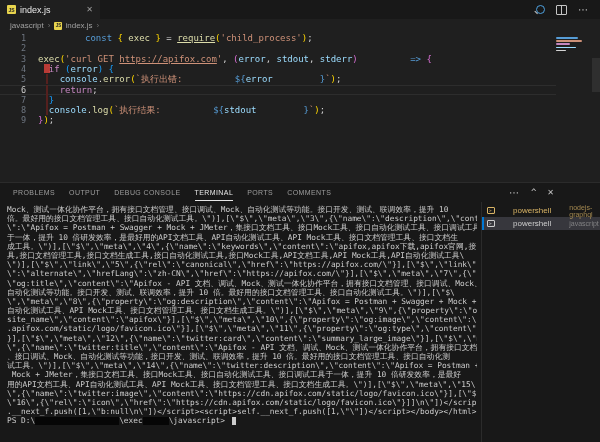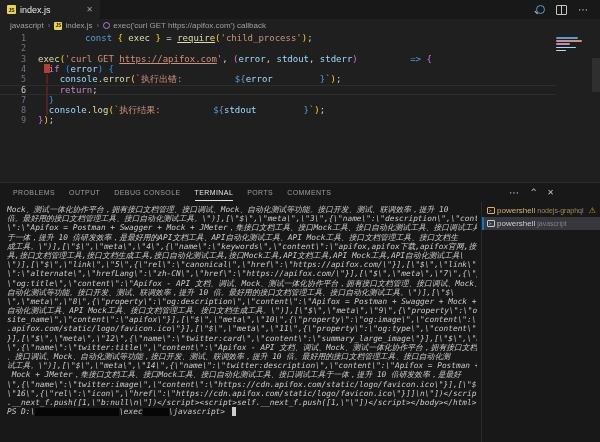--- a/index.html
+++ b/index.html
@@ -46,31 +46,31 @@
   
   .panel{position:absolute;left:0;right:0;top:182px;bottom:0;background:#181818;border-top:1px solid #2b2b2b;box-sizing:border-box;}
   .panel-header{height:19px;display:flex;align-items:center;padding-left:13px;}
   .ptab{font-size:7px;color:#9d9d9d;margin-right:14px;letter-spacing:.4px;line-height:17px;height:17px;box-sizing:border-box;}
   .ptab.active{color:#e7e7e7;border-bottom:1px solid #e7e7e7;}
   .panel-actions{margin-left:auto;display:flex;align-items:center;gap:11px;padding-right:46px;color:#c5c5c5;}
   .chev-up{font-size:9px;line-height:9px;font-family:"DejaVu Sans Mono",monospace;}
   .x-glyph{font-size:8px;}
   .panel-body{position:absolute;top:19px;left:0;right:0;bottom:0;display:flex;}
   
-  .terminal{flex:1;padding:3px 0 0 7px;overflow:hidden;font-style:italic;}
+  .terminal{flex:1;padding:3px 0 0 7px;overflow:hidden;}
   .tline{height:9.2px;line-height:9.6px;white-space:pre;overflow:hidden;width:470px;
          font-family:"DejaVu Sans Mono",monospace;font-size:7.8px;color:#cccccc;}
   .prompt{display:flex;align-items:center;height:9.2px;font-family:"DejaVu Sans Mono",monospace;
           font-size:7.8px;color:#cccccc;white-space:pre;}
   .redact{display:inline-block;height:8px;background:#060606;align-self:center;}
   .r1{width:84px;} .r2{width:26px;}
   .cursor{display:inline-block;width:4.6px;height:8.6px;background:#cccccc;margin-left:2px;}
   
   .term-side{width:119px;border-left:1px solid #2b2b2b;padding-top:2px;box-sizing:border-box;}
-  .trow{height:13px;display:flex;align-items:center;gap:2px;padding:0 4px 0 5px;font-size:8px;color:#cccccc;box-sizing:border-box;}
+  .trow{height:13px;display:flex;align-items:center;gap:18px;padding:0 4px 0 5px;font-size:8px;color:#cccccc;box-sizing:border-box;}
   .trow .tname{font-size:8px;}
   .trow .tdesc{font-size:7px;opacity:.72;}
   .trow.warn{color:#d8b365;}
   .trow.sel{background:#37373d;border-left:2px solid #0078d4;padding-left:3px;}
   .trow.sel .tdesc{color:#9d9d9d;}
   .tgly{flex:none;width:8px;height:7px;border:1px solid currentColor;border-radius:1px;
         font-size:4.5px;line-height:6px;padding-left:1px;box-sizing:border-box;font-family:"DejaVu Sans Mono",monospace;}
   .warn-glyph{margin-left:auto;color:#cca700;font-size:8px;}
 </style>
 </head>
@@ -94,24 +94,20 @@
   <div class="breadcrumb">
       <span class="bc-item">
         <span>javascript</span>
       </span>
       <span class="bc-sep">›</span>
       <span class="bc-item">
         <span class="js-badge sm">JS</span>
         <span>index.js</span>
       </span>
       <span class="bc-sep">›</span>
-      <span class="bc-item">
-        <span class="method-icon"></span>
-        <span>exec('curl GET https://apifox.com') callback</span>
-      </span>
     </div>
 
   <div class="editor">
     <div class="curline" style="top:52.5px;"></div>
     <div id="code-area">
         <div class="cline" style="top: 1px;"><span class="lnum">1</span><span class="tokens"><span class="tk-kw">const </span><span class="tk-b1">{</span><span class="tk-fn"> exec </span><span class="tk-b1">}</span><span class="tk-pt"> = </span><span class="tk-fnu">require</span><span class="tk-b1">(</span><span class="tk-str">'child_process'</span><span class="tk-b1">)</span><span class="tk-pt">;</span></span></div>
         <div class="cline" style="top: 11.3px;"><span class="lnum">2</span><span class="tokens"></span></div>
         <div class="cline" style="top: 21.6px;"><span class="lnum">3</span><span class="tokens"><span class="tk-fn">exec</span><span class="tk-b1">(</span><span class="tk-str">'curl GET </span><span class="tk-stru">https://apifox.com</span><span class="tk-str">'</span><span class="tk-pt">, </span><span class="tk-b2">(</span><span class="tk-var">error</span><span class="tk-pt">, </span><span class="tk-var">stdout</span><span class="tk-pt">, </span><span class="tk-var">stderr</span><span class="tk-b2">)</span><span class="tk-kw"> =&gt; </span><span class="tk-b2">{</span></span></div>
         <div class="cline" style="top: 31.9px;"><span class="lnum">4</span><span class="mark-block"></span><span class="tokens"><span class="tk-pt">  </span><span class="tk-ctrl">if</span><span class="tk-pt"> </span><span class="tk-b3">(</span><span class="tk-var">error</span><span class="tk-b3">)</span><span class="tk-pt"> </span><span class="tk-b3">{</span></span></div>
         <div class="cline" style="top: 42.2px;"><span class="lnum">5</span><span class="mark-bar"></span><span class="tokens"><span class="tk-pt">    </span><span class="tk-var">console</span><span class="tk-pt">.</span><span class="tk-fn">error</span><span class="tk-b1">(</span><span class="tk-str">`执行出错: </span><span class="tk-kw">${</span><span class="tk-var">error</span><span class="tk-kw">}</span><span class="tk-str">`</span><span class="tk-b1">)</span><span class="tk-pt">;</span></span></div>
@@ -161,20 +157,21 @@
             <div class="tline">自动化测试等功能。接口开发、测试、联调效率，提升 10 倍。最好用的接口文档管理工具、接口自动化测试工具。\")],[\"$\</div>
             <div class="tline">\",\"meta\",\"8\",{\"property\":\"og:description\",\"content\":\"Apifox = Postman + Swagger + Mock + JMeter，集接</div>
             <div class="tline">自动化测试工具、API Mock工具、接口文档管理工具、接口文档生成工具。\")],[\"$\",\"meta\",\"9\",{\"property\":\"og:</div>
             <div class="tline">site_name\",\"content\":\"apifox\"}],[\"$\",\"meta\",\"10\",{\"property\":\"og:image\",\"content\":\"https://cdn</div>
             <div class="tline">.apifox.com/static/logo/favicon.ico\"}],[\"$\",\"meta\",\"11\",{\"property\":\"og:type\",\"content\":\"website\"</div>
             <div class="tline">}],[\"$\",\"meta\",\"12\",{\"name\":\"twitter:card\",\"content\":\"summary_large_image\"}],[\"$\",\"meta\",\"13\</div>
             <div class="tline">\",{\"name\":\"twitter:title\",\"content\":\"Apifox - API 文档、调试、Mock、测试一体化协作平台，拥有接口文档管理</div>
             <div class="tline">、接口调试、Mock、自动化测试等功能，接口开发、测试、联调效率，提升 10 倍。最好用的接口文档管理工具、接口自动化测</div>
             <div class="tline">试工具。\")],[\"$\",\"meta\",\"14\",{\"name\":\"twitter:description\",\"content\":\"Apifox = Postman + Swagger +</div>
             <div class="tline"> Mock + JMeter，集接口文档工具、接口Mock工具、接口自动化测试工具、接口调试工具于一体，提升 10 倍研发效率，是最好</div>
+            <div class="tline">用的API文档工具、API自动化测试工具、API Mock工具、接口文档管理工具、接口文档生成工具。\")],[\"$\",\"meta\",\"15\</div>
             <div class="tline">\",{\"name\":\"twitter:image\",\"content\":\"https://cdn.apifox.com/static/logo/favicon.ico\"}],[\"$\",\"link\",\</div>
             <div class="tline">\"16\",{\"rel\":\"icon\",\"href\":\"https://cdn.apifox.com/static/logo/favicon.ico\"}]]\n\"])&lt;/script&gt;&lt;script&gt;self</div>
             <div class="tline">.__next_f.push([1,\"b:null\n\"])&lt;/script&gt;&lt;script&gt;self.__next_f.push([1,\"\"])&lt;/script&gt;&lt;/body&gt;&lt;/html&gt;</div>
           </div>
         <div class="prompt"><span>PS D:\</span><span class="redact r1"></span><span>\exec</span><span class="redact r2"></span><span>\javascript&gt; </span><span class="cursor"></span></div>
       </div>
       <div class="term-side" id="term-side">
           <div class="trow warn">
             <span class="tgly">&gt;_</span>
             <span class="tname">powershell</span>

